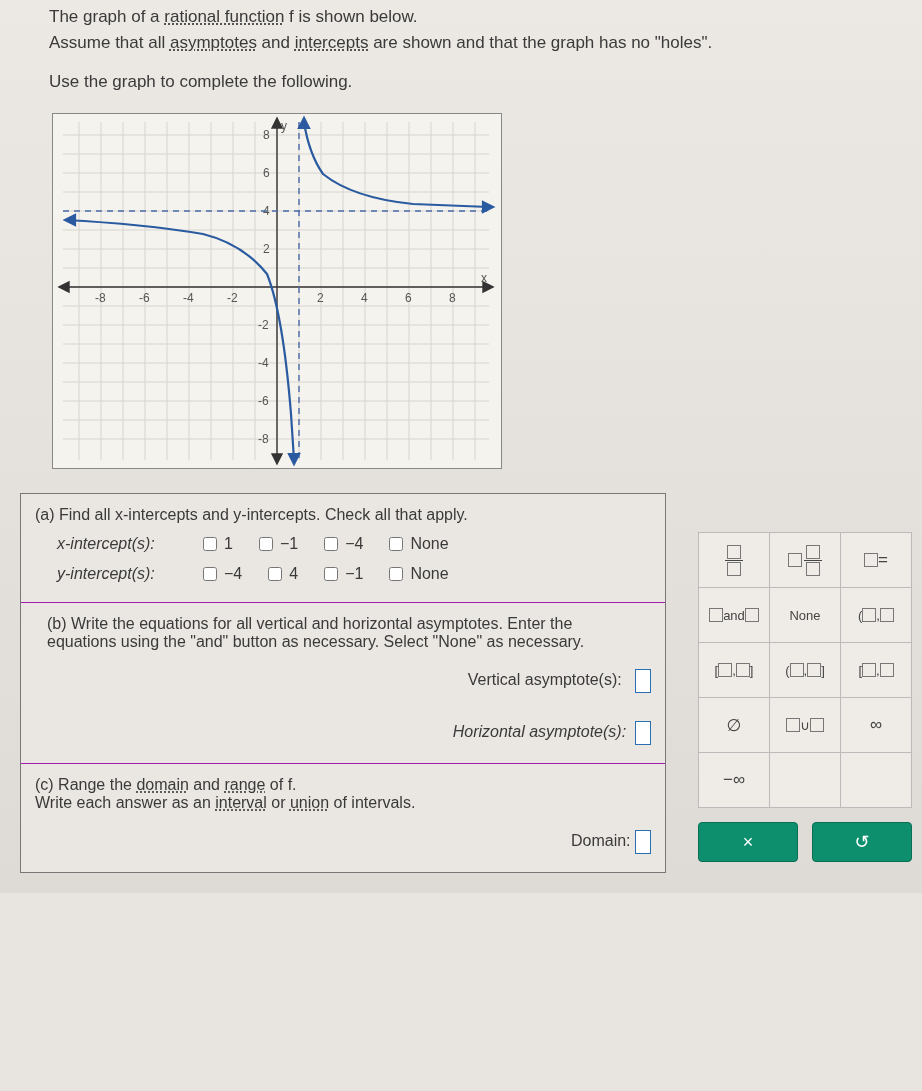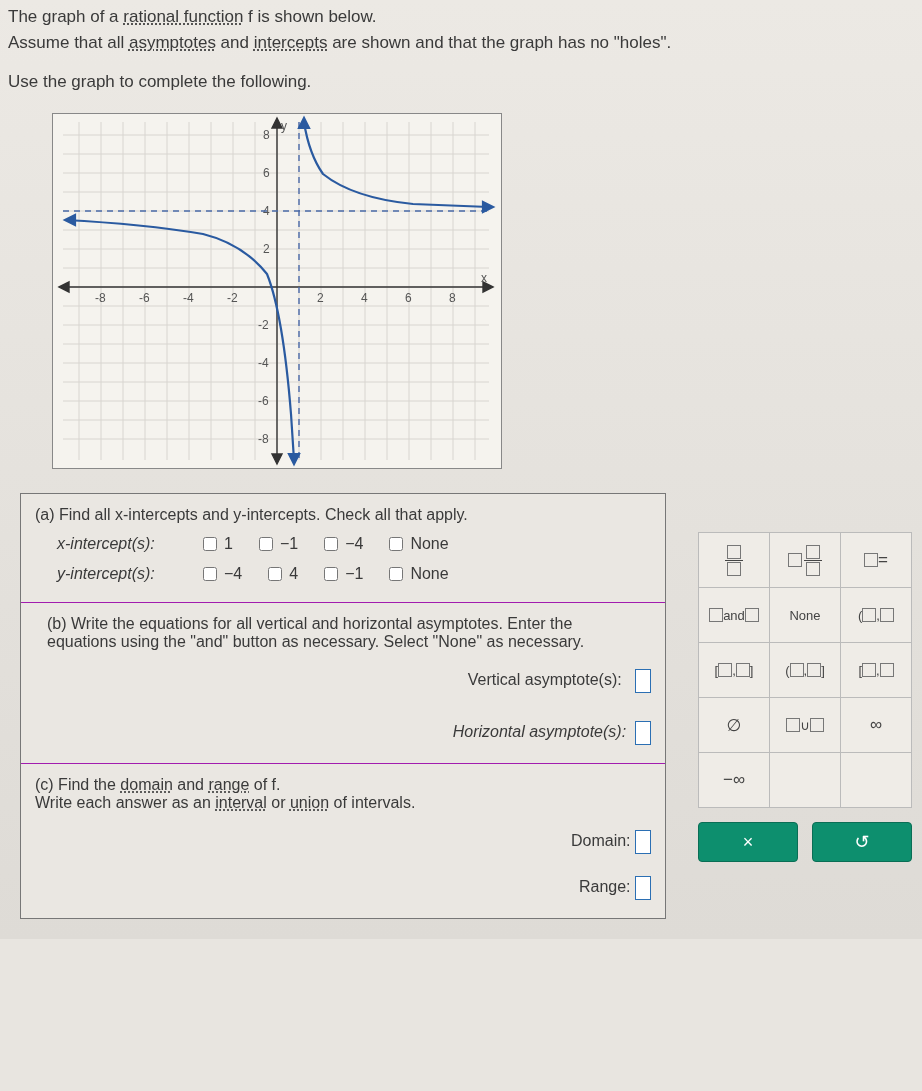--- a/index.html
+++ b/index.html
@@ -8,21 +8,21 @@
     font-family: Arial, Helvetica, sans-serif;
     font-size: 17px;
     color: #3a3a3a;
     background: #e8e5e0;
     width: 922px;
   }
   .page {
     background: linear-gradient(180deg, #ece9e4 0%, #dedbd6 100%);
     padding: 0 8px 20px 8px;
   }
-  .intro { padding: 4px 0 12px 0; line-height: 1.5; }
+  .intro { padding: 4px 0 12px 0; line-height: 1.5; margin-left: 41px; }
   .ul { text-decoration: underline dotted; text-underline-offset: 2px; }
   .graph-wrap {
     width: 448px;
     height: 354px;
     border: 1px solid #888;
     background: #f5f3ee;
     position: relative;
     margin: 6px 0 24px 44px;
   }
   .question-table {
@@ -250,29 +250,25 @@
         <span class="ans-field"></span>
       </div>
       <div class="asym-row" style="margin-top:28px;font-style:italic;">
         <span>Horizontal asymptote(s):</span>&nbsp;
         <span class="ans-field"></span>
       </div>
     </div>
 
     <div class="qrow">
       <div>
-        <span>(c) Find the </span><span class="ul">domain</span><span> and </span><span class="ul">range</span><span> of f.</span><br>
+        <span>(c) Range the </span><span class="ul">domain</span><span> and </span><span class="ul">range</span><span> of f.</span><br>
         <span>Write each answer as an </span><span class="ul">interval</span><span> or </span><span class="ul">union</span><span> of intervals.</span>
       </div>
       <div class="asym-row">
         <span style="display:inline-block;width:70px;">Domain:</span>
-        <span class="ans-field"></span>
-      </div>
-      <div class="asym-row" style="margin-top:22px;">
-        <span style="display:inline-block;width:70px;">Range:</span>
         <span class="ans-field"></span>
       </div>
     </div>
 
   </div>
 
   <div class="palette">
     <div class="pal-grid">
       <div class="pal-cell">
           <span class="frac">

